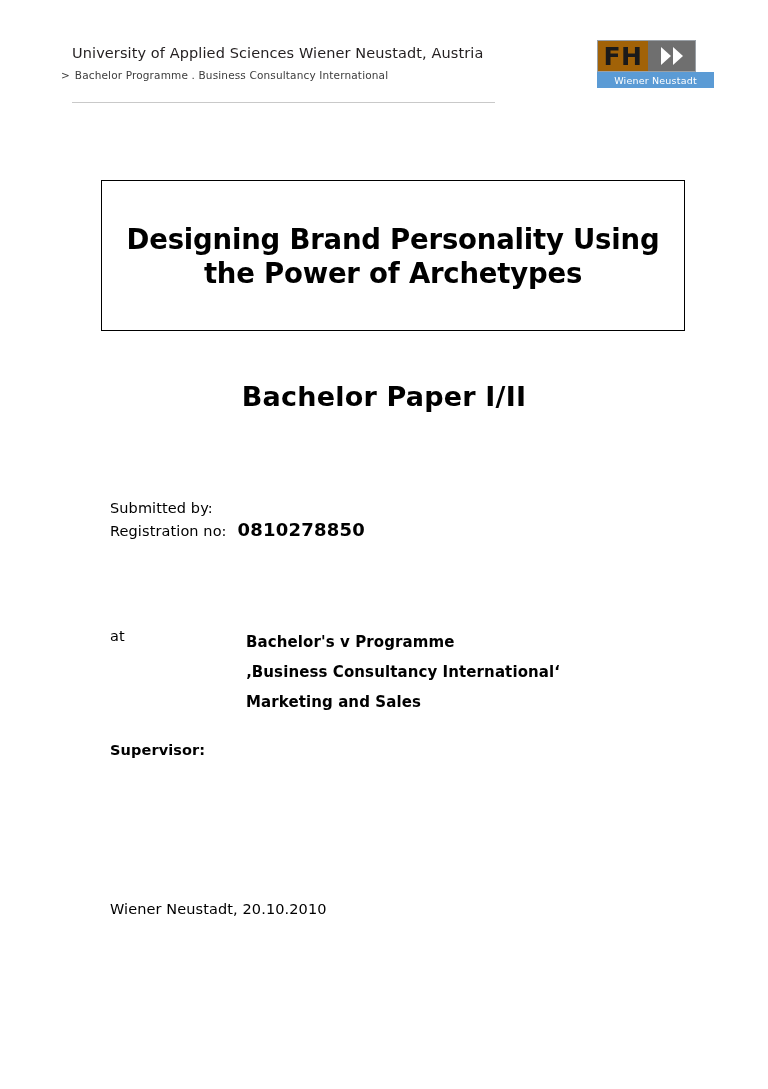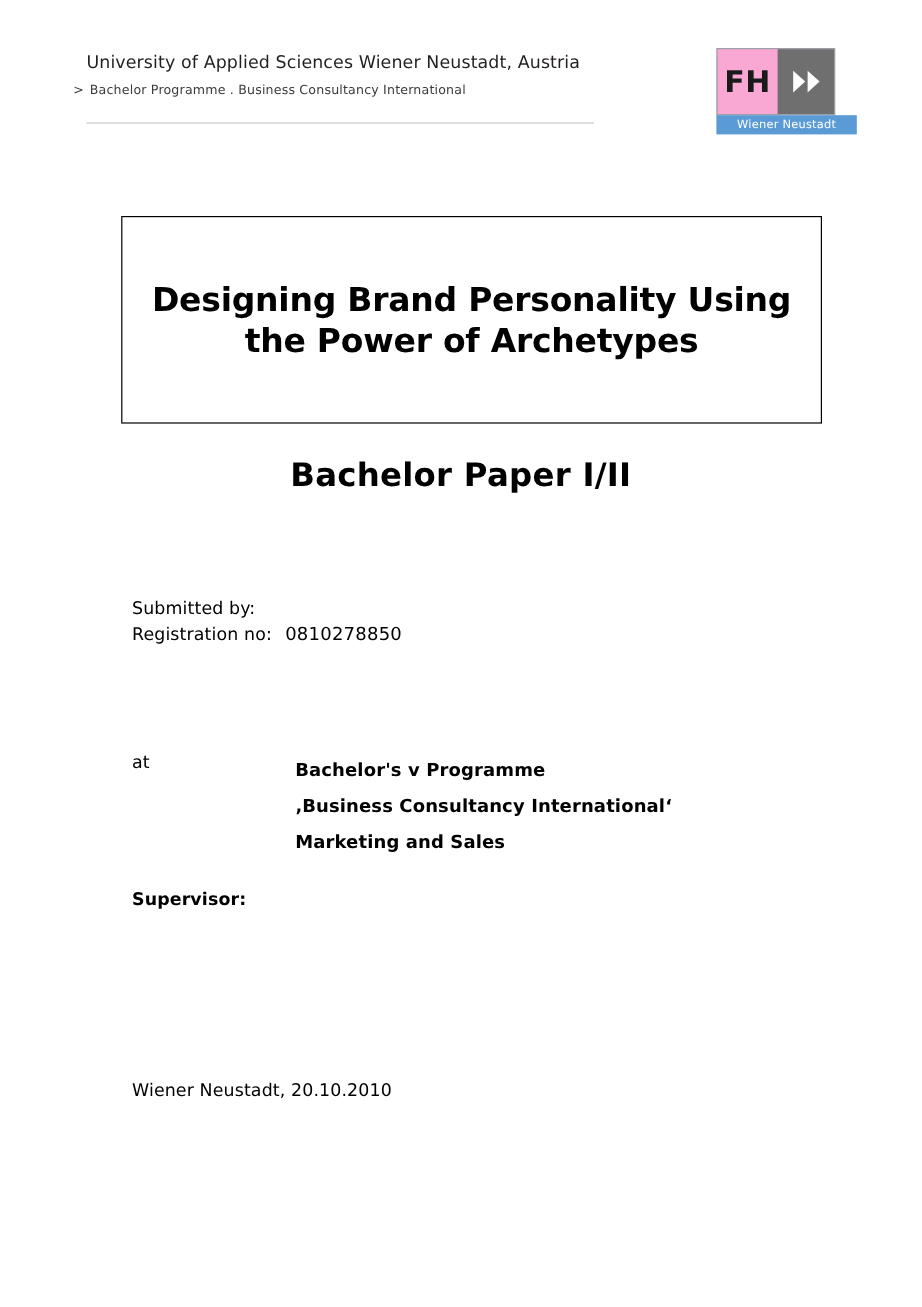--- a/index.html
+++ b/index.html
@@ -74,24 +74,24 @@
   
   .logo {
     position: absolute;
     top: -4px;
     right: 0;
     width: 99px;
   }
   .logo-main {
     display: flex;
     width: 99px;
-    height: 56px;
+    height: 32px;
     border: 1px solid #9aa0a6;
     box-sizing: border-box;
-    background: #f9a8d4;
+    background: #a16207;
   }
   .logo-fh {
     flex: 0 0 50px;
     display: flex;
     align-items: center;
     justify-content: center;
     font-size: 25px;
     font-weight: bold;
     letter-spacing: 0.5px;
     color: #1a1a1a;
@@ -124,21 +124,21 @@
     letter-spacing: 0.2px;
     box-sizing: border-box;
   }
 
   
   .title-box {
     position: absolute;
     top: 180px;
     left: 101px;
     width: 584px;
-    height: 173px;
+    height: 151px;
     border: 1px solid #000000;
     box-sizing: border-box;
     display: flex;
     align-items: center;
     justify-content: center;
   }
   .title-text {
     font-size: 27.5px;
     font-weight: bold;
     line-height: 34px;
@@ -172,22 +172,22 @@
     position: absolute;
     top: 519px;
     left: 110px;
     font-size: 14.5px;
     letter-spacing: 0.1px;
     display: flex;
     align-items: baseline;
   }
   .reg-label { font-weight: normal; }
   .reg-value {
-    font-weight: normal;
-    font-size: 15px;
+    font-weight: bold;
+    font-size: 18px;
     margin-left: 11px;
     letter-spacing: 0.2px;
   }
 
   
   .at-label {
     position: absolute;
     top: 628px;
     left: 110px;
     font-size: 14.5px;

